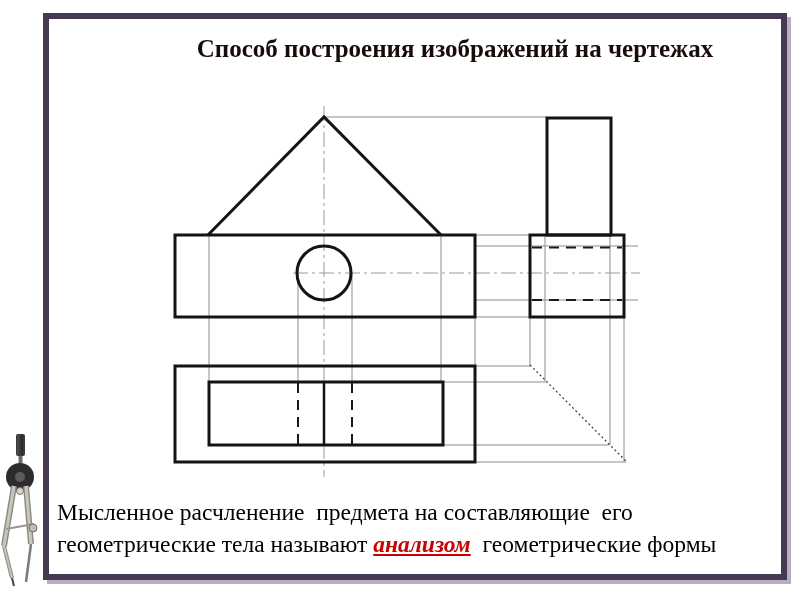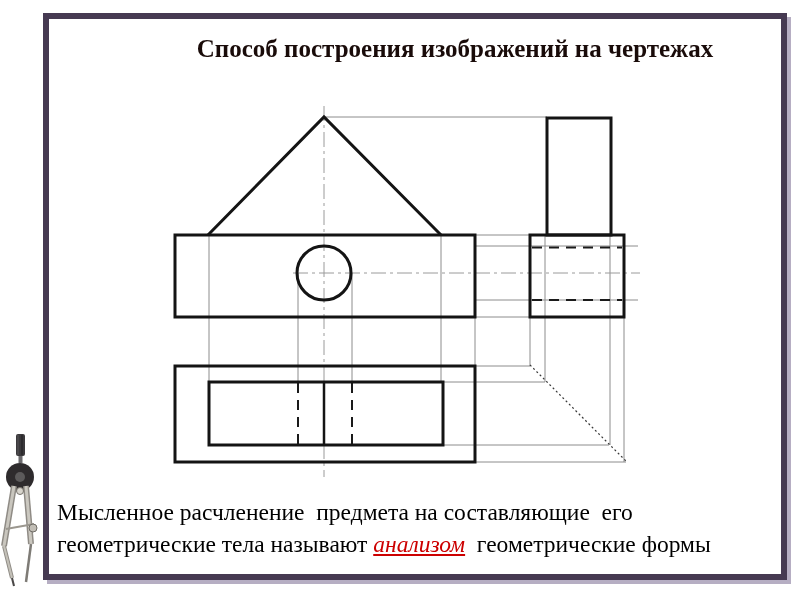--- a/index.html
+++ b/index.html
@@ -18,21 +18,21 @@
   }
   .drawing-svg{
     position:absolute; left:0; top:0; width:800px; height:600px; z-index:3;
     pointer-events:none;
   }
   .body-text{
     position:absolute; left:57px; top:472px; width:690px; z-index:4;
     font-size:23.5px; line-height:32px; color:#000000; white-space:pre-wrap;
   }
   .body-text .hl{
-    font-weight:normal; font-style:italic; color:#cc0000;
+    font-weight:bold; font-style:italic; color:#cc0000;
     text-decoration:underline; text-decoration-color:#cc0000;
   }
   .compass{
     position:absolute; left:0px; top:428px; width:50px; height:162px; z-index:5;
   }
 </style>
 </head>
 <body>
 
 <div class="frame" style="border-color: rgb(70, 58, 82); box-shadow: rgb(182, 174, 195) 4px 4px 0px 0px;"></div>

